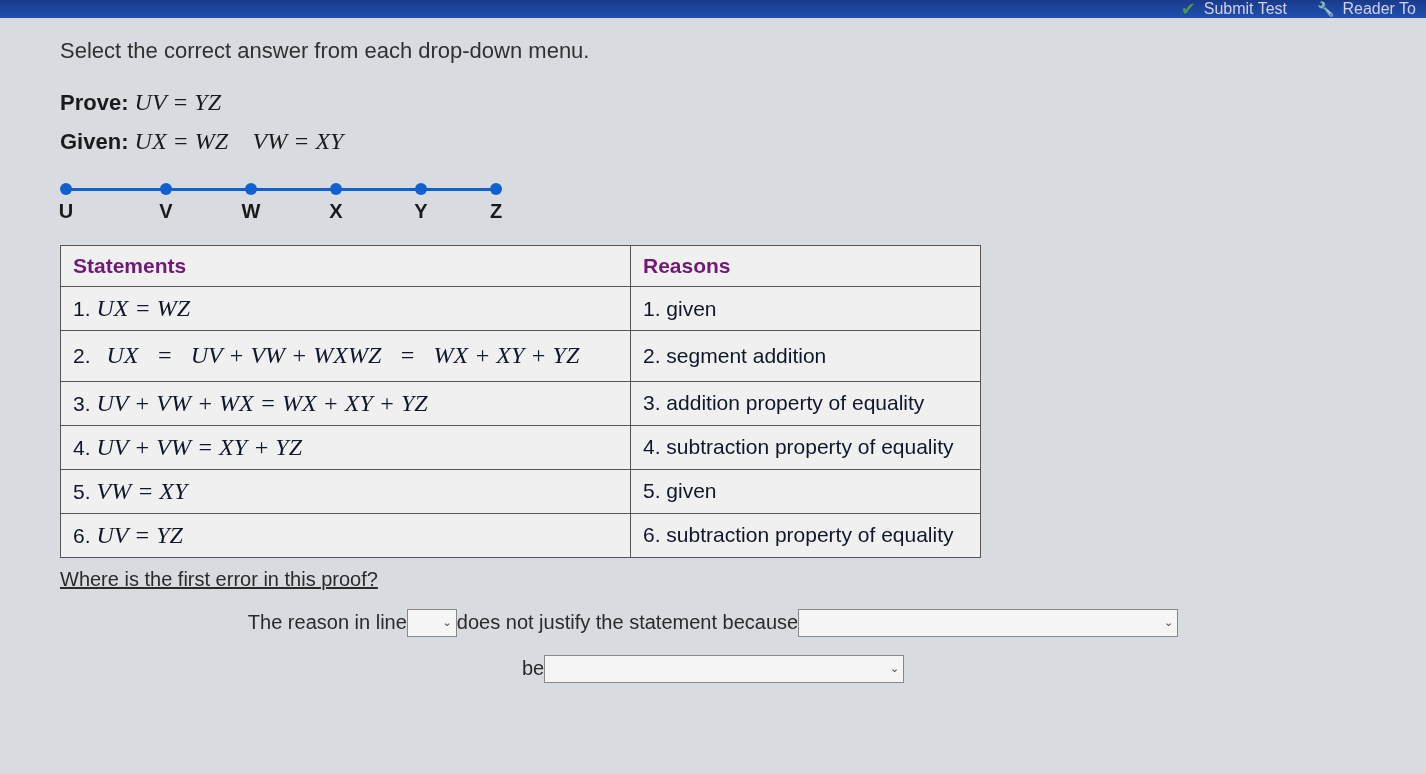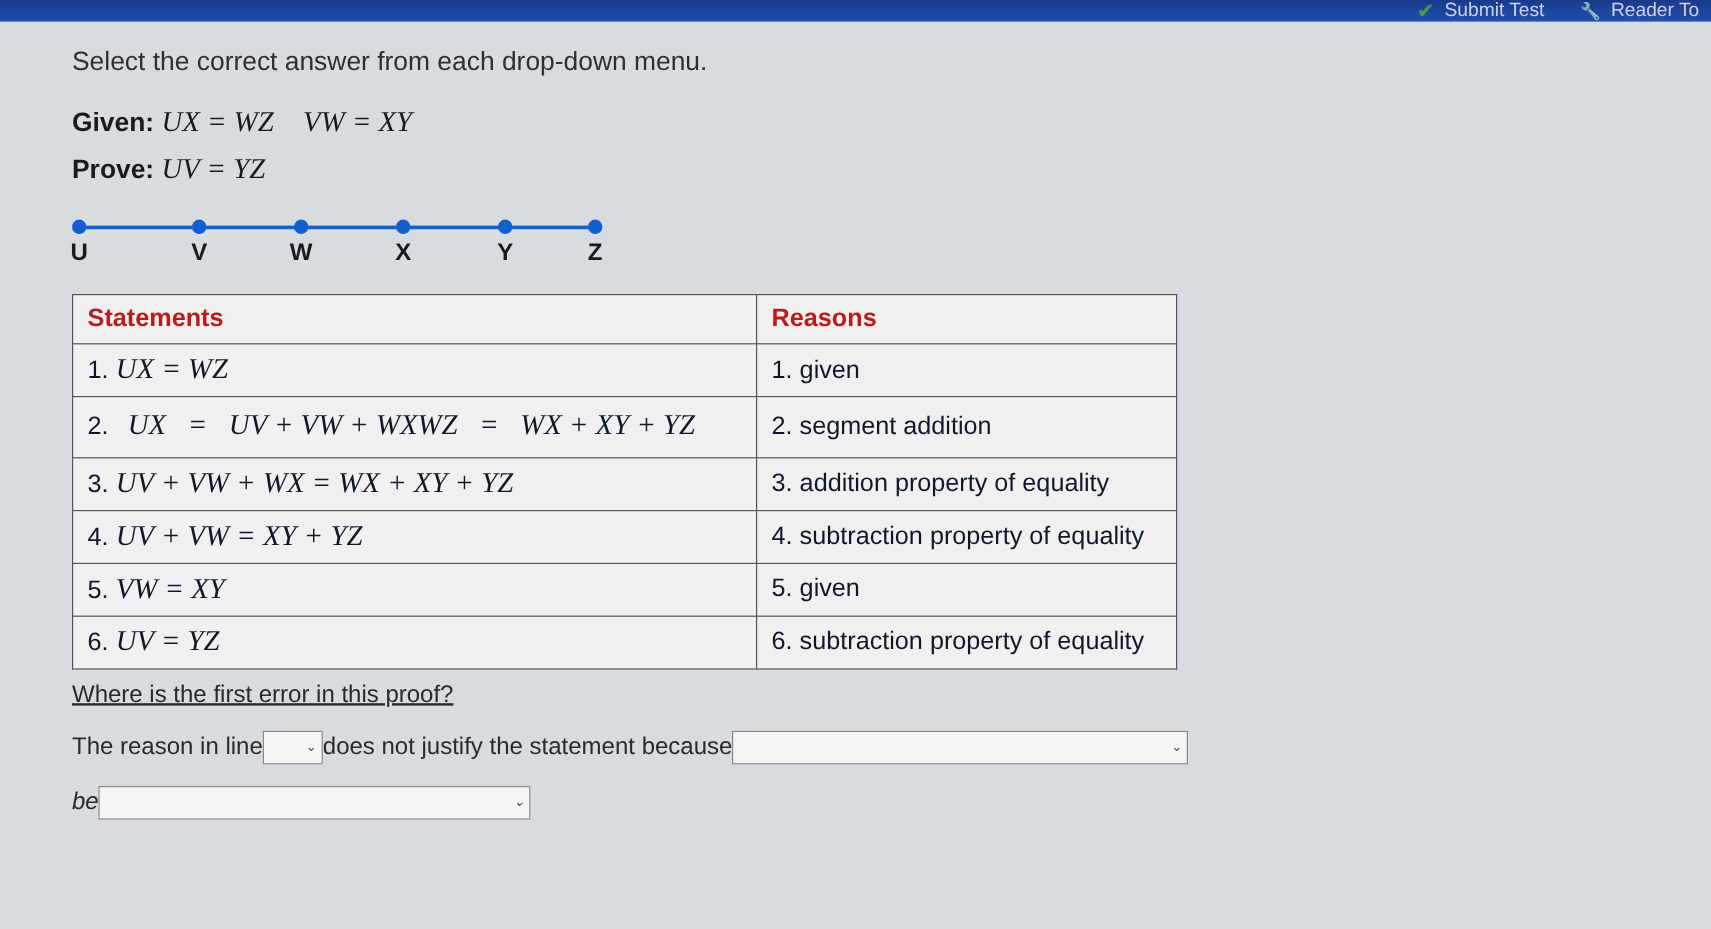--- a/index.html
+++ b/index.html
@@ -90,21 +90,21 @@
     }
     th, td {
       border: 1px solid #555;
       padding: 8px 12px;
       text-align: left;
       font-size: 21px;
       vertical-align: middle;
     }
     th {
       font-weight: bold;
-      color: #b91c1c;
+      color: #701a75;
     }
     td { color: #0f172a; }
     .stmt-col { min-width: 570px; }
     .reas-col { min-width: 350px; }
     .proof-math {
       font-family: 'Times New Roman', serif;
       font-style: italic;
       font-size: 24px;
     }
     .num-prefix {
@@ -130,20 +130,21 @@
       text-decoration: underline;
     }
     .answer-line {
       margin-top: 18px;
       font-size: 20px;
       color: #2a2a2a;
       display: flex;
       align-items: center;
       flex-wrap: wrap;
       gap: 0;
+      justify-content: center;
     }
     .dropdown {
       display: inline-flex;
       align-items: center;
       justify-content: flex-end;
       border: 1px solid #888;
       background: #f5f5f5;
       height: 28px;
       padding: 0 4px;
       cursor: pointer;
@@ -171,28 +172,28 @@
   <div class="top-bar-item">
     <span class="wrench-icon">🔧</span>
     <span>Reader To</span>
   </div>
 </div>
 
 <div class="content">
   <div class="instruction">Select the correct answer from each drop-down menu.</div>
 
   <div class="given-prove">
+    <b>Prove:</b>
+    <span class="math-var">UV = YZ</span>
+  </div>
+
+  <div class="given-prove">
     <b>Given:</b>
     <span class="math-var">UX = WZ</span>&nbsp;&nbsp;&nbsp;
     <span class="math-var">VW = XY</span>
-  </div>
-
-  <div class="given-prove">
-    <b>Prove:</b>
-    <span class="math-var">UV = YZ</span>
   </div>
 
   <div class="number-line">
     <div class="line-seg" style="left:6px; width:434px;"></div>
     <div class="point-dot" style="left:0px;"></div>
     <div class="point-dot" style="left:100px;"></div>
     <div class="point-dot" style="left:185px;"></div>
     <div class="point-dot" style="left:270px;"></div>
     <div class="point-dot" style="left:355px;"></div>
     <div class="point-dot" style="left:430px;"></div>
@@ -250,20 +251,20 @@
   <div class="answer-line">
     <span>The reason in line</span>
     <span class="dropdown dropdown-small">
       <span class="chevron">⌄</span>
     </span>
     <span>does not justify the statement because</span>
     <span class="dropdown dropdown-large">
       <span class="chevron">⌄</span>
     </span>
   </div>
-  <div class="answer-line" style="font-style:italic;">
+  <div class="answer-line" style="">
     <span>be</span>
     <span class="dropdown dropdown-medium">
       <span class="chevron">⌄</span>
     </span>
   </div>
 
 </div>
 
 </body></html>

